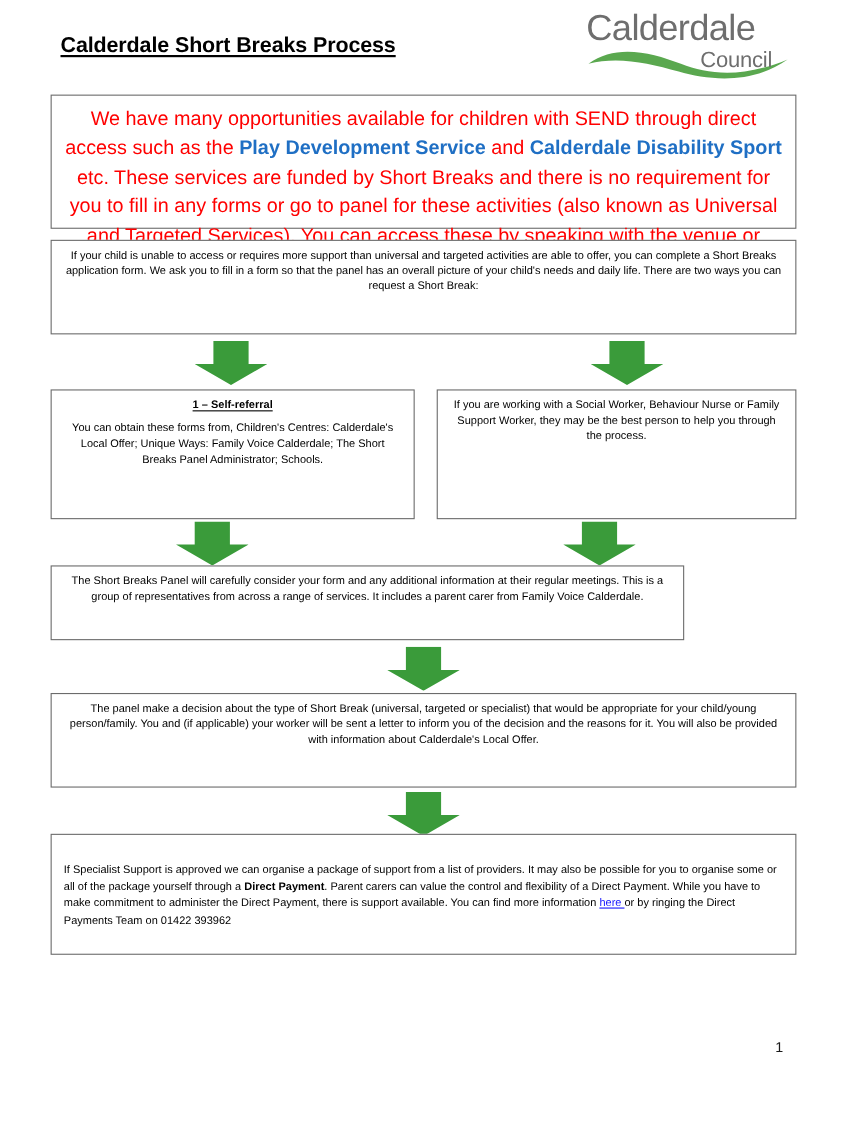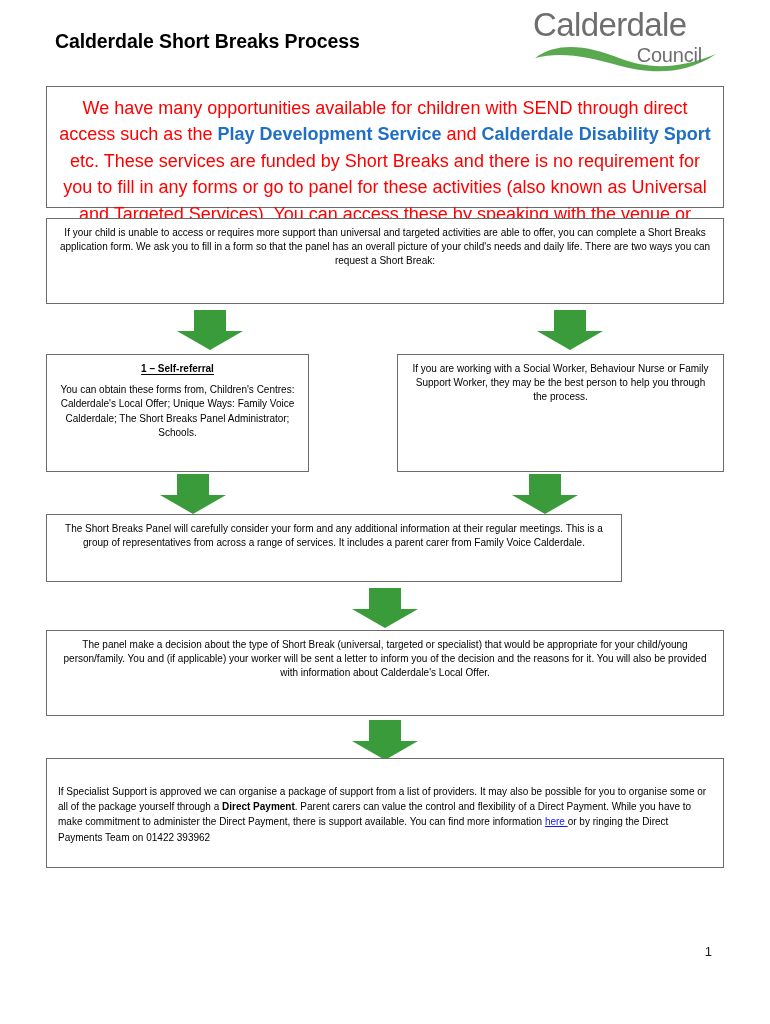--- a/index.html
+++ b/index.html
@@ -24,20 +24,21 @@
     width: 770px;
     height: 86px;
   }
   .page-title {
     position: absolute;
     left: 55px;
     top: 30px;
     font-size: 19.5px;
     font-weight: bold;
     letter-spacing: -0.1px;
+    text-decoration: underline;
     text-underline-offset: 3px;
     text-decoration-thickness: 2px;
     white-space: nowrap;
   }
   .logo {
     position: absolute;
     left: 533px;
     top: 8px;
     width: 185px;
     height: 70px;
@@ -104,21 +105,21 @@
   }
   .bold-inline { font-weight: bold; }
   .link-inline {
     color: #1414ff;
     text-decoration: underline;
   }
 
   
   #box-intro  { left: 46px; top: 86px;  width: 678px; height: 122px; }
   #box-unable { left: 46px; top: 218px; width: 678px; height: 86px;  }
-  #box-self   { left: 46px; top: 354px; width: 263px; height: 118px; }
+  #box-self   { left: 46px; top: 354px; width: 331px; height: 118px; }
   #box-key    { left: 397px; top: 354px; width: 327px; height: 118px; }
   #box-panel  { left: 46px; top: 514px; width: 576px; height: 68px;  }
   #box-decide { left: 46px; top: 630px; width: 678px; height: 86px;  }
   #box-spec   { left: 46px; top: 758px; width: 678px; height: 110px; }
 
   
   .arrow {
     position: absolute;
     width: 66px;
     height: 40px;

